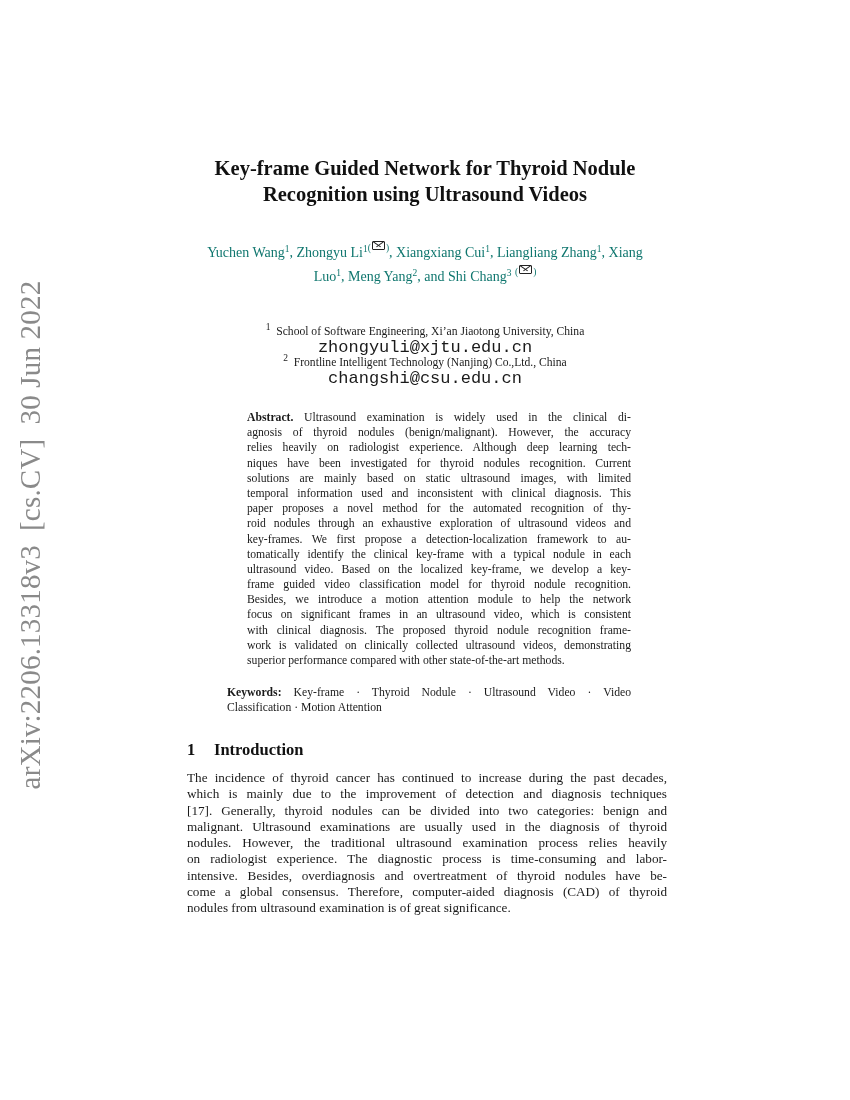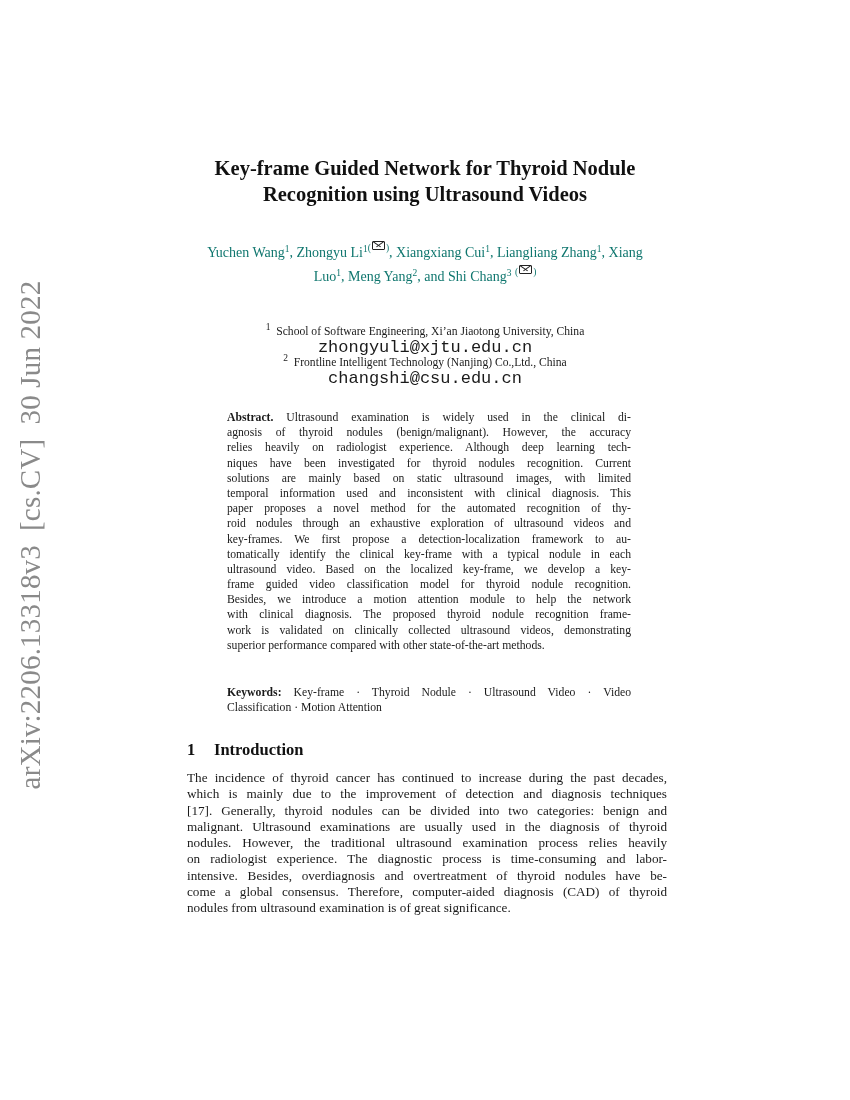--- a/index.html
+++ b/index.html
@@ -107,20 +107,21 @@
     font-size: 11.7px;
     line-height: 15.2px;
     color: #1a1a1a;
   }
   .abstract .line {
     display: block;
     text-align: justify;
     text-align-last: justify;
     white-space: nowrap;
     height: 15.2px;
+    margin-left: 20px;
   }
   .abstract .line.last { text-align-last: left; }
   .abstract b { font-weight: bold; }
 
   .keywords {
     position: absolute;
     left: 227px;
     width: 404px;
     top: 685px;
     font-size: 11.7px;
@@ -201,20 +202,21 @@
   <span class="line">niques have been investigated for thyroid nodules recognition. Current</span>
   <span class="line">solutions are mainly based on static ultrasound images, with limited</span>
   <span class="line">temporal information used and inconsistent with clinical diagnosis. This</span>
   <span class="line">paper proposes a novel method for the automated recognition of thy-</span>
   <span class="line">roid nodules through an exhaustive exploration of ultrasound videos and</span>
   <span class="line">key-frames. We first propose a detection-localization framework to au-</span>
   <span class="line">tomatically identify the clinical key-frame with a typical nodule in each</span>
   <span class="line">ultrasound video. Based on the localized key-frame, we develop a key-</span>
   <span class="line">frame guided video classification model for thyroid nodule recognition.</span>
   <span class="line">Besides, we introduce a motion attention module to help the network</span>
+  <span class="line">focus on significant frames in an ultrasound video, which is consistent</span>
   <span class="line">with clinical diagnosis. The proposed thyroid nodule recognition frame-</span>
   <span class="line">work is validated on clinically collected ultrasound videos, demonstrating</span>
   <span class="line last">superior performance compared with other state-of-the-art methods.</span>
 </div>
 
 <div class="keywords">
   <span class="line"><b>Keywords:</b> <span>Key-frame · Thyroid Nodule · Ultrasound Video · Video</span></span>
   <span class="line last">Classification · Motion Attention</span>
 </div>
 

